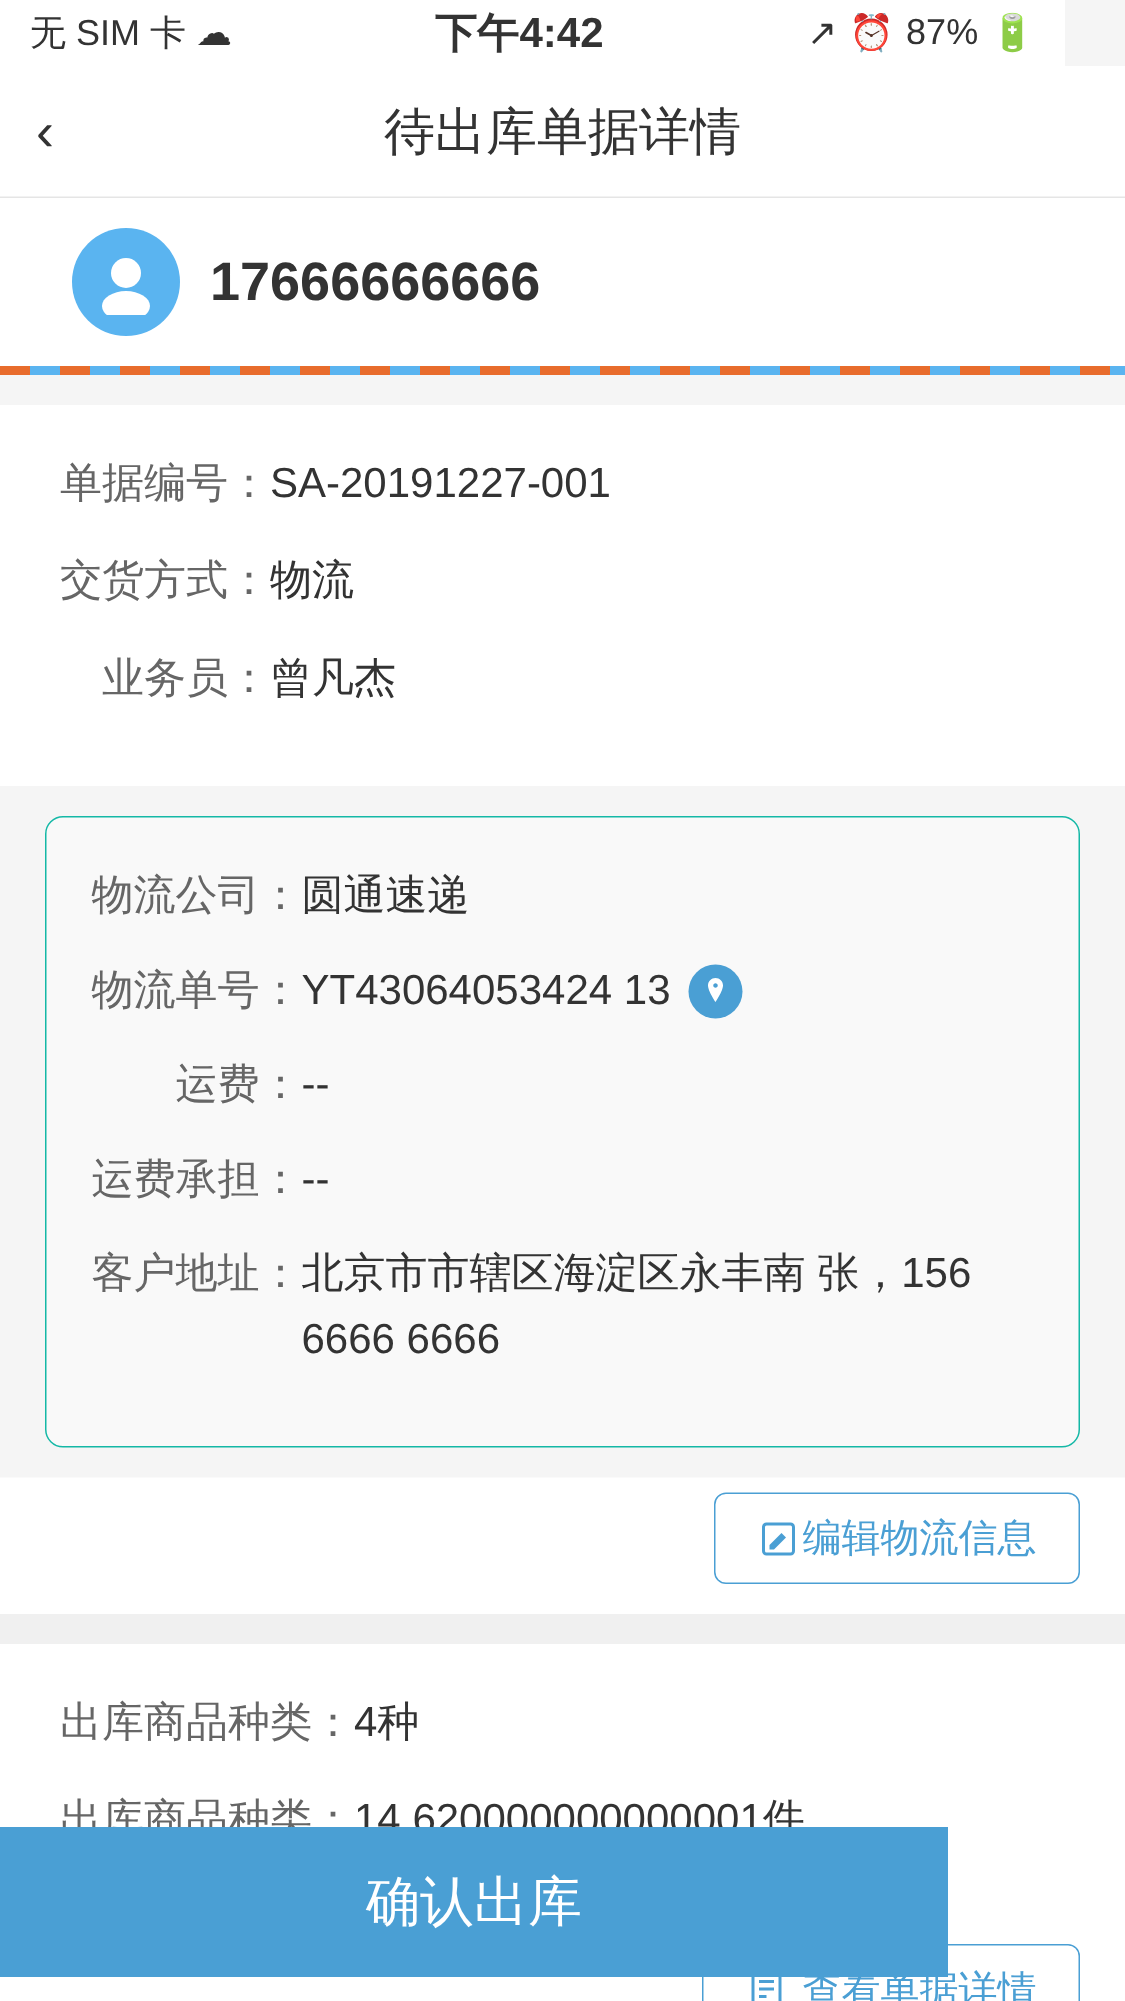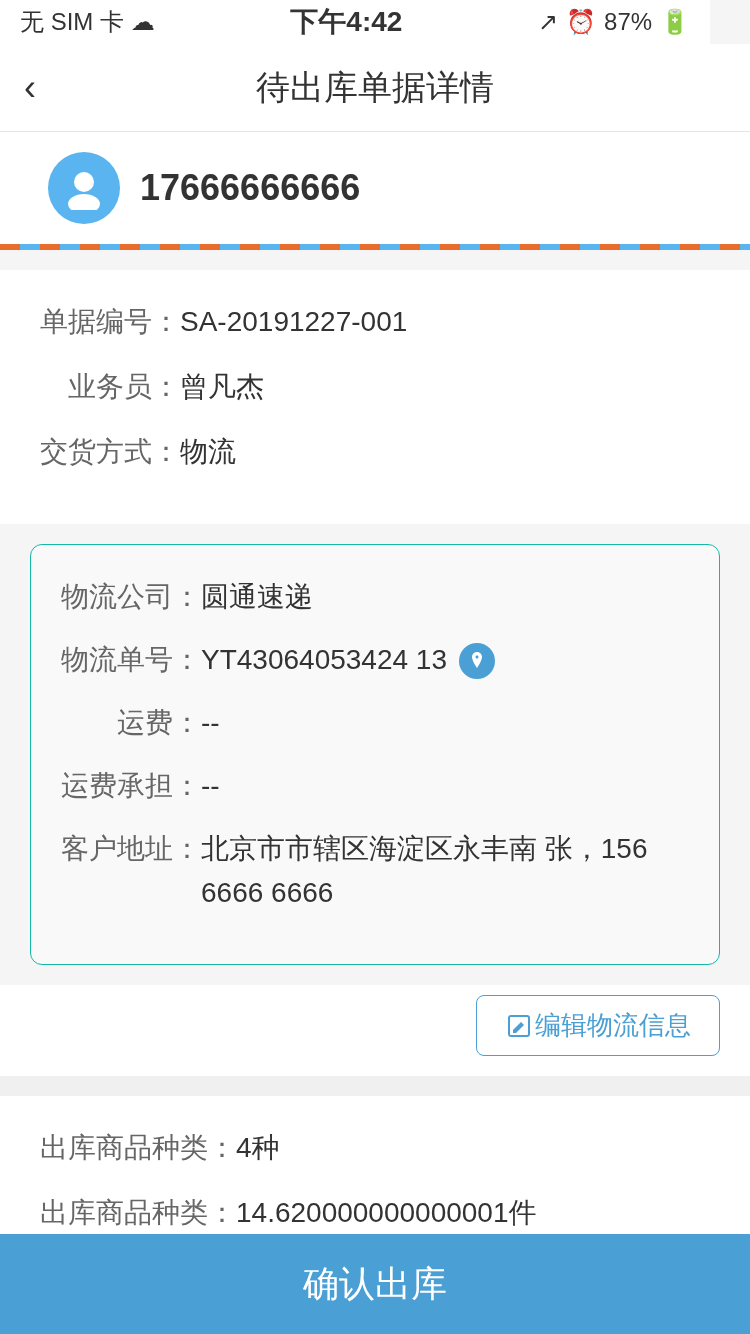--- a/index.html
+++ b/index.html
@@ -201,23 +201,23 @@
       font-size: 26px;
       display: flex;
       align-items: center;
       gap: 10px;
       cursor: pointer;
     }
 
     
     .confirm-btn {
       position: fixed;
-      bottom: 0;
+      bottom: 16px;
       left: 0;
-      width: 750px;
+      width: 632px;
       height: 100px;
       background: #4a9fd4;
       display: flex;
       align-items: center;
       justify-content: center;
       font-size: 36px;
       font-weight: 500;
       color: #fff;
       cursor: pointer;
       z-index: 100;
@@ -255,26 +255,26 @@
 </div>
 
 <div class="dashed-divider"></div>
 
 <div class="content-section">
   <div class="info-row">
     <span class="info-label">单据编号：</span>
     <span class="info-value">SA-20191227-001</span>
   </div>
   <div class="info-row">
+    <span class="info-label">交货方式：</span>
+    <span class="info-value">物流</span>
+  </div>
+  <div class="info-row">
     <span class="info-label">业务员：</span>
     <span class="info-value">曾凡杰</span>
-  </div>
-  <div class="info-row">
-    <span class="info-label">交货方式：</span>
-    <span class="info-value">物流</span>
   </div>
 </div>
 
 <div class="logistics-card">
   <div class="info-row">
     <span class="info-label">物流公司：</span>
     <span class="info-value">圆通速递</span>
   </div>
   <div class="info-row">
     <span class="info-label">物流单号：</span>

